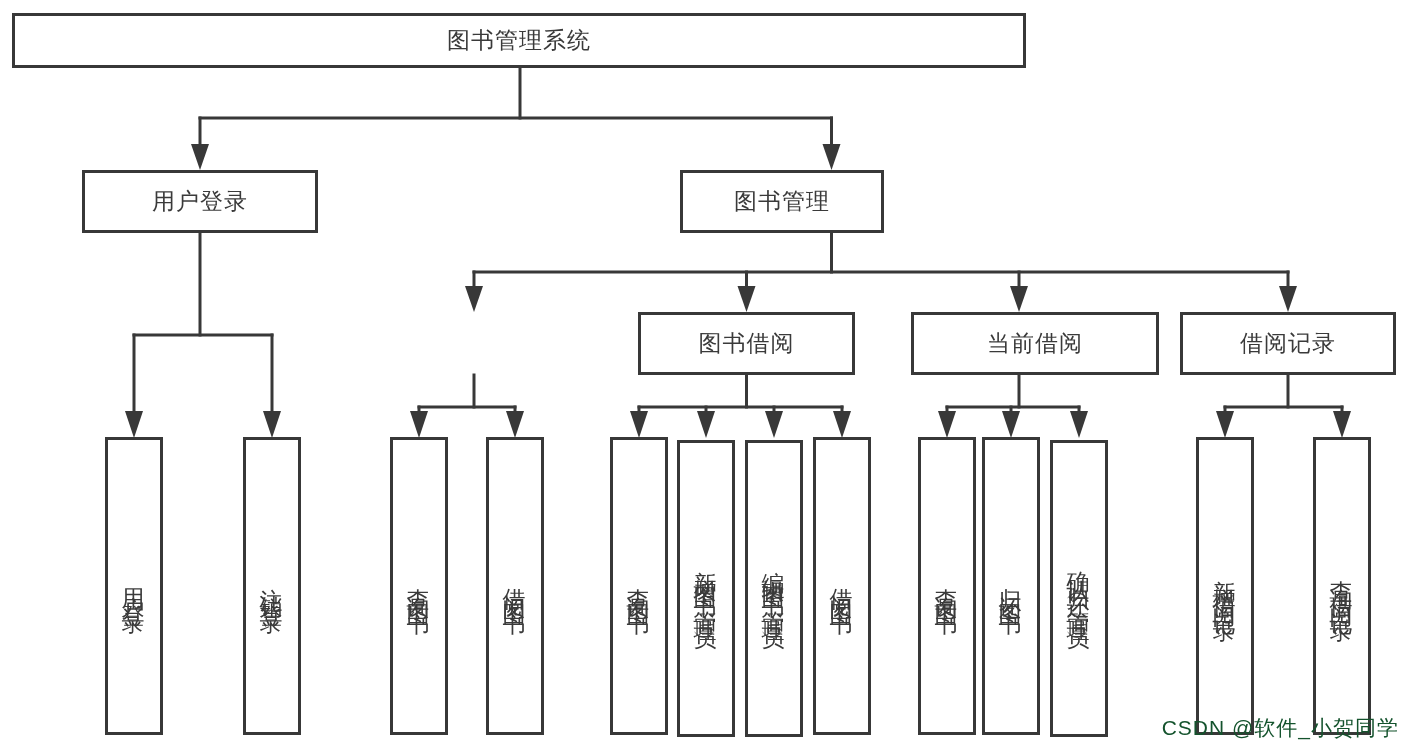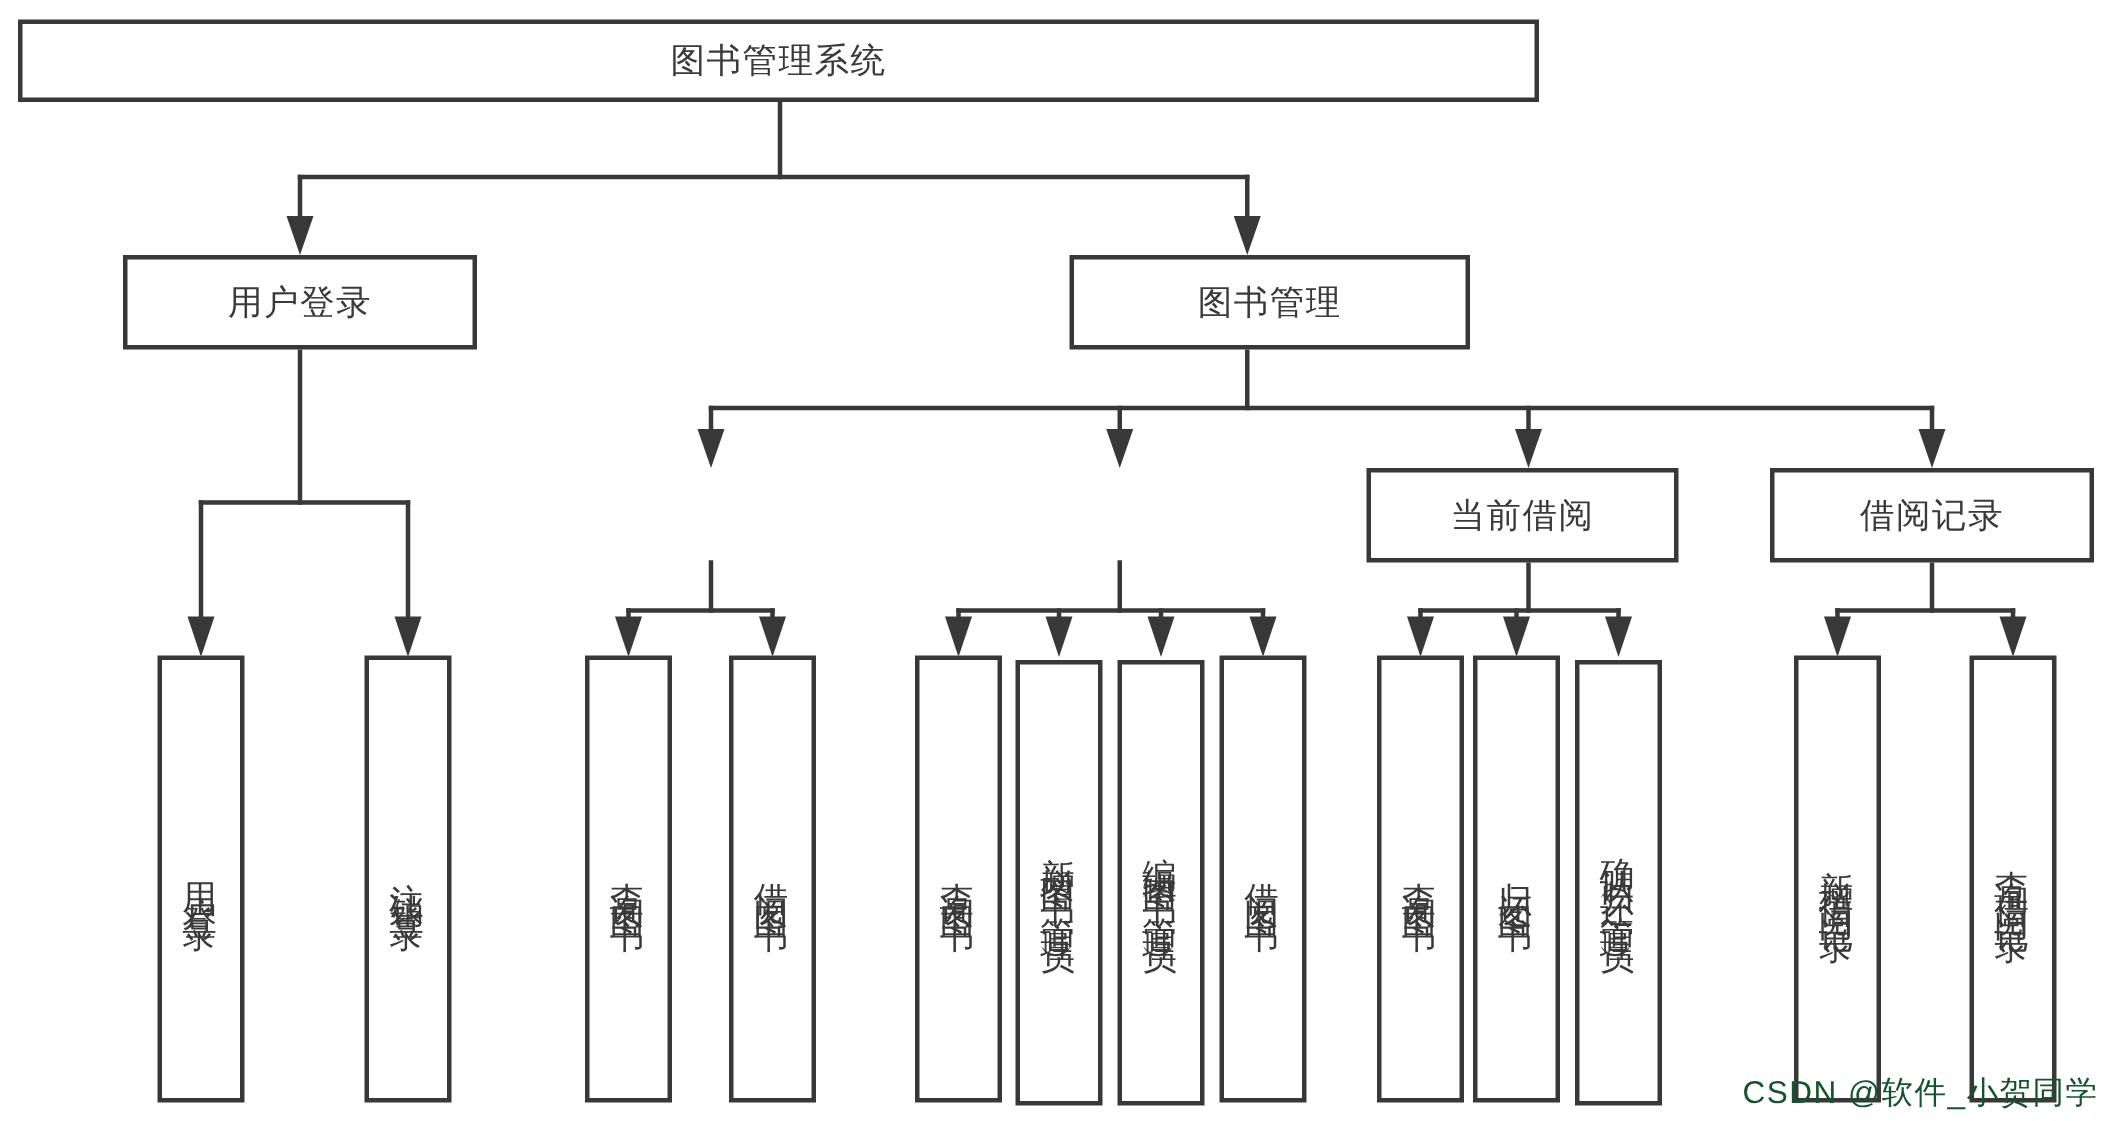--- a/index.html
+++ b/index.html
@@ -116,23 +116,24 @@
       <line x1="1225" y1="407" x2="1225" y2="414"></line>
       <polygon points="1216,411 1234,411 1225,438"></polygon>
       <line x1="1342" y1="407" x2="1342" y2="414"></line>
       <polygon points="1333,411 1351,411 1342,438"></polygon>
     </g>
   </svg>
 
   <div class="node h-node" style="left:12px;top:13px;width:1014px;height:55px">图书管理系统</div>
 
   <div class="node h-node" style="left:82px;top:170px;width:236px;height:63px">用户登录</div>
-  <div class="node h-node" style="left:713px;top:170px;width:267px;height:63px">图书管理</div>
+  <div class="node h-node" style="left:680px;top:170px;width:204px;height:63px">图书管理</div>
 
-  <div class="node h-node" style="left:911px;top:312px;width:208px;height:63px">当前借阅</div>
+  <div class="node h-node" style="left:638px;top:312px;width:217px;height:63px">图书借阅</div>
+  <div class="node h-node" style="left:911px;top:312px;width:248px;height:63px">当前借阅</div>
   <div class="node h-node" style="left:1180px;top:312px;width:216px;height:63px">借阅记录</div>
 
   <div class="node v-node" style="left:105px;top:437px;width:58px;height:298px">用户登录</div>
   <div class="node v-node" style="left:243px;top:437px;width:58px;height:298px">注销登录</div>
 
   <div class="node v-node" style="left:390px;top:437px;width:58px;height:298px">查询图书</div>
   <div class="node v-node" style="left:486px;top:437px;width:58px;height:298px">借阅图书</div>
 
   <div class="node v-node" style="left:610px;top:437px;width:58px;height:298px">查询图书</div>
   <div class="node v-node" style="left:677px;top:440px;width:58px;height:297px">新增图书（管理员）</div>

